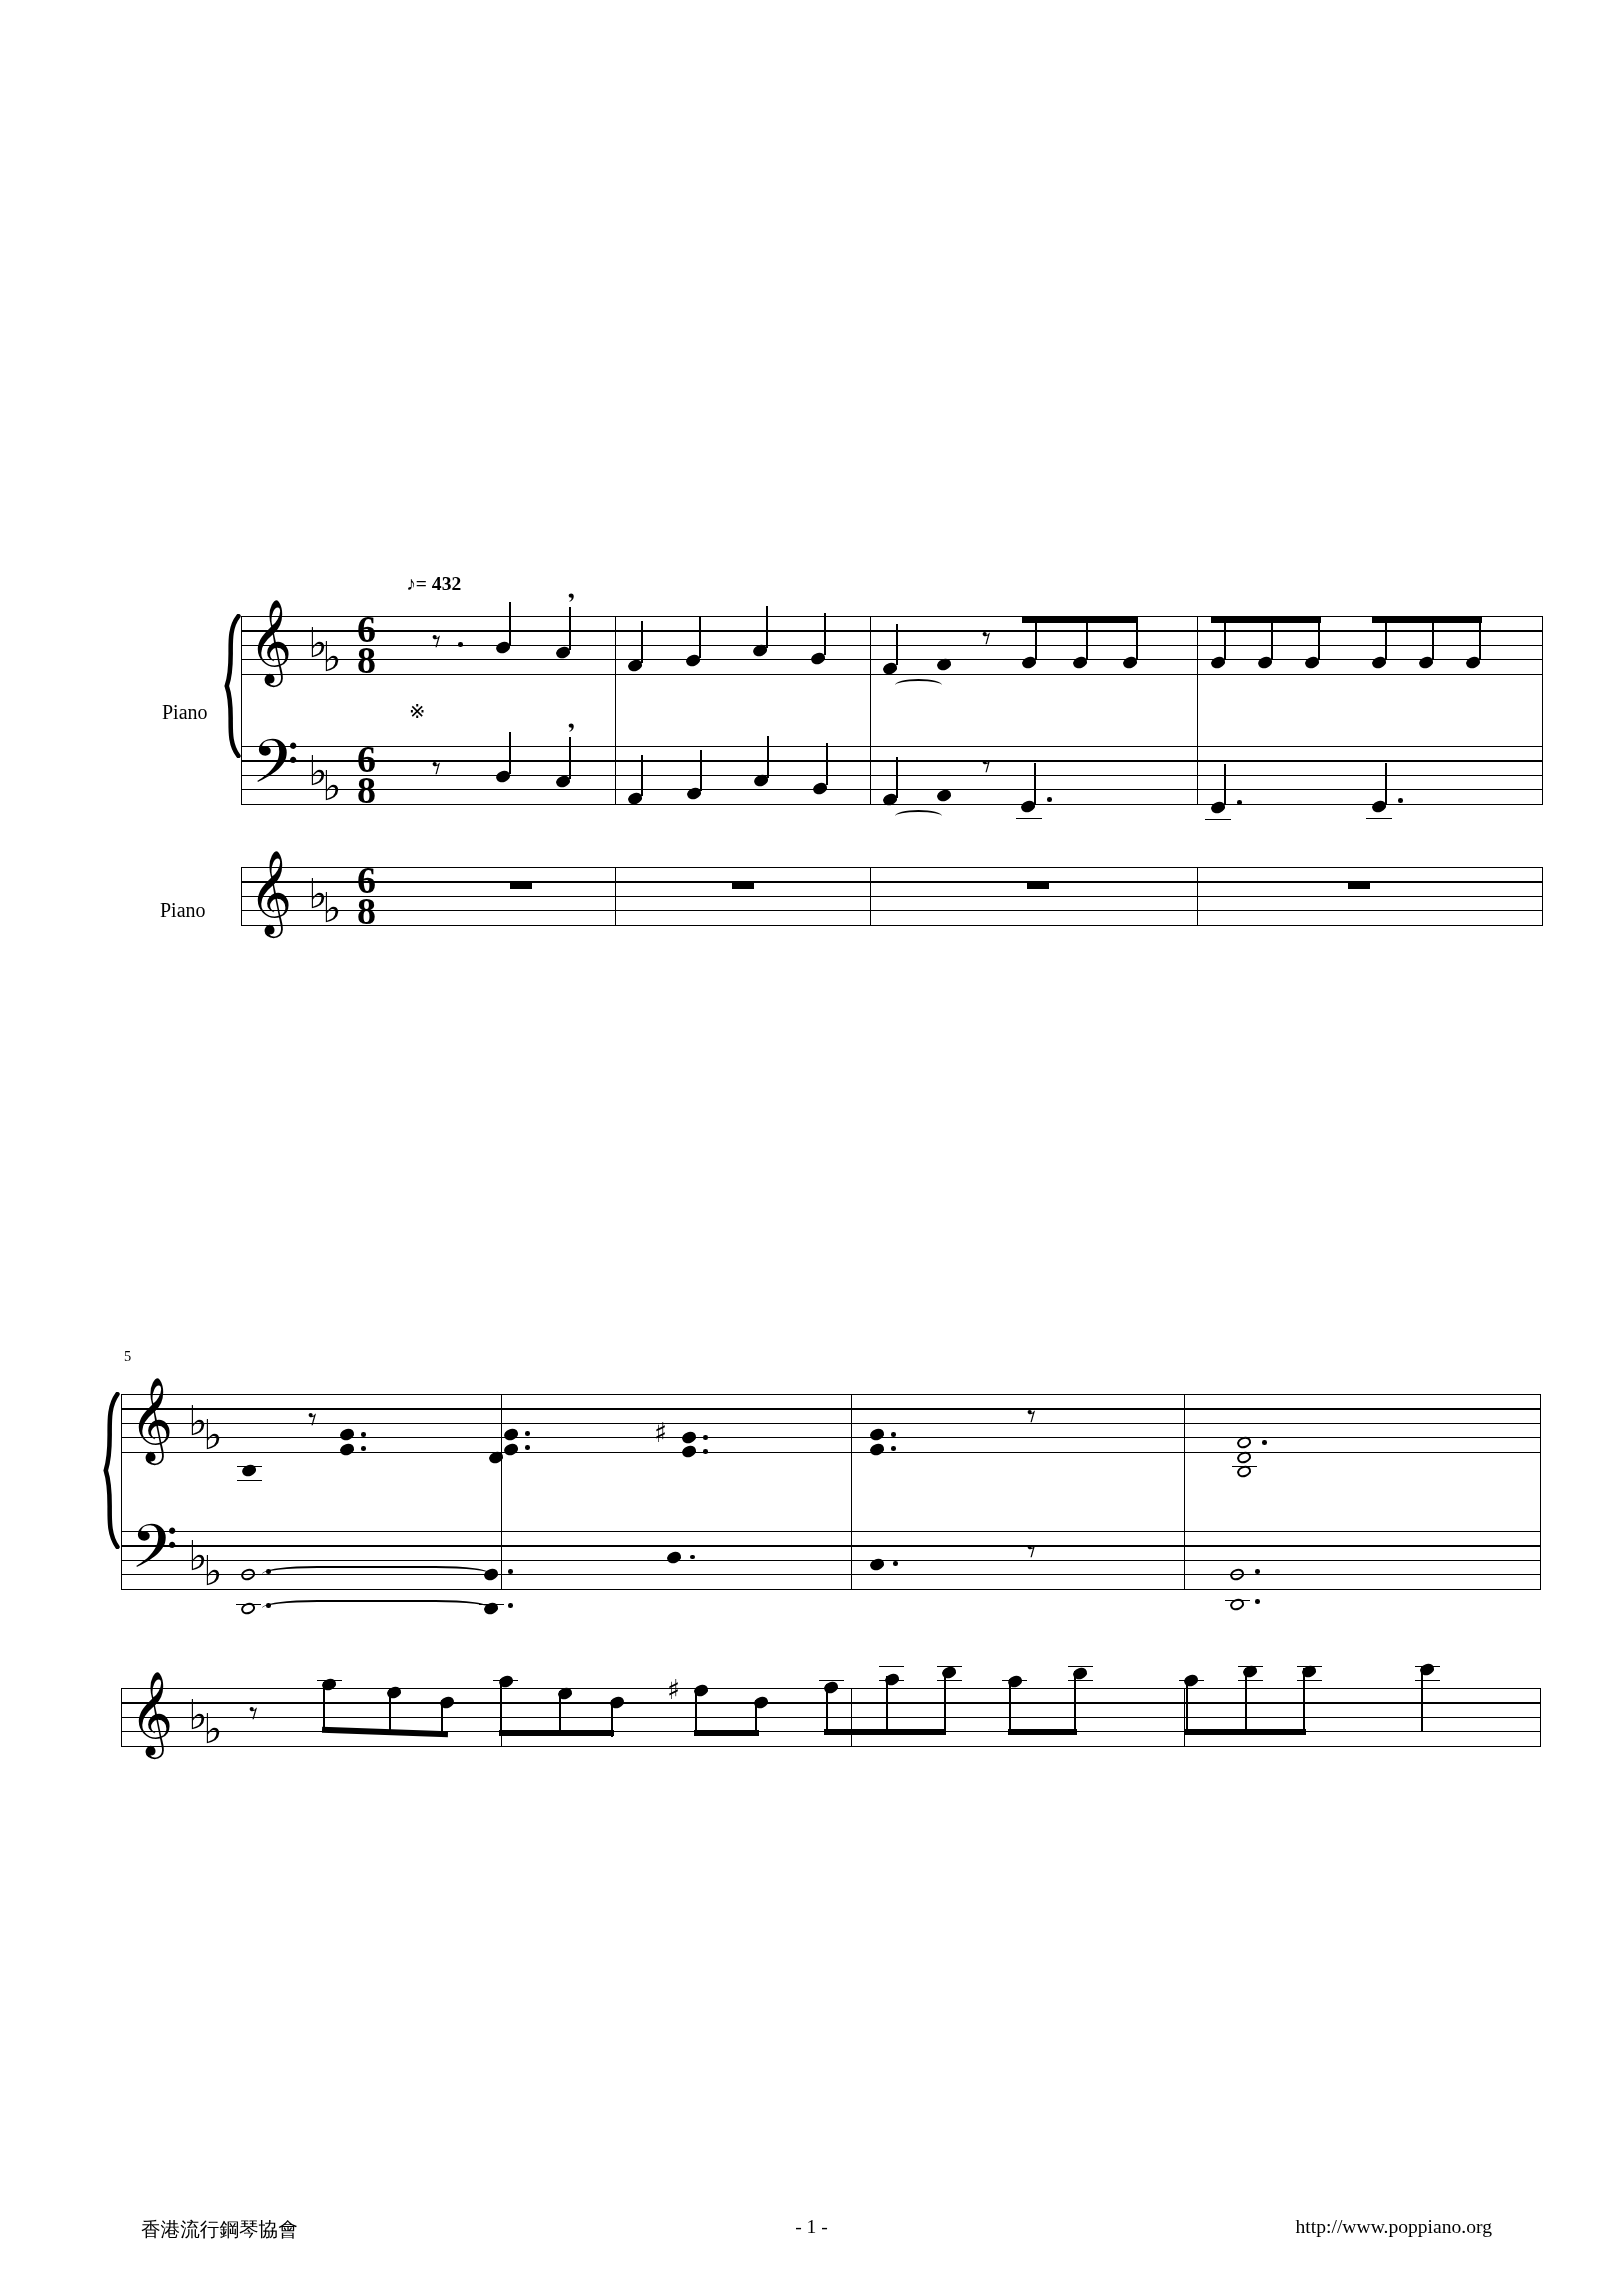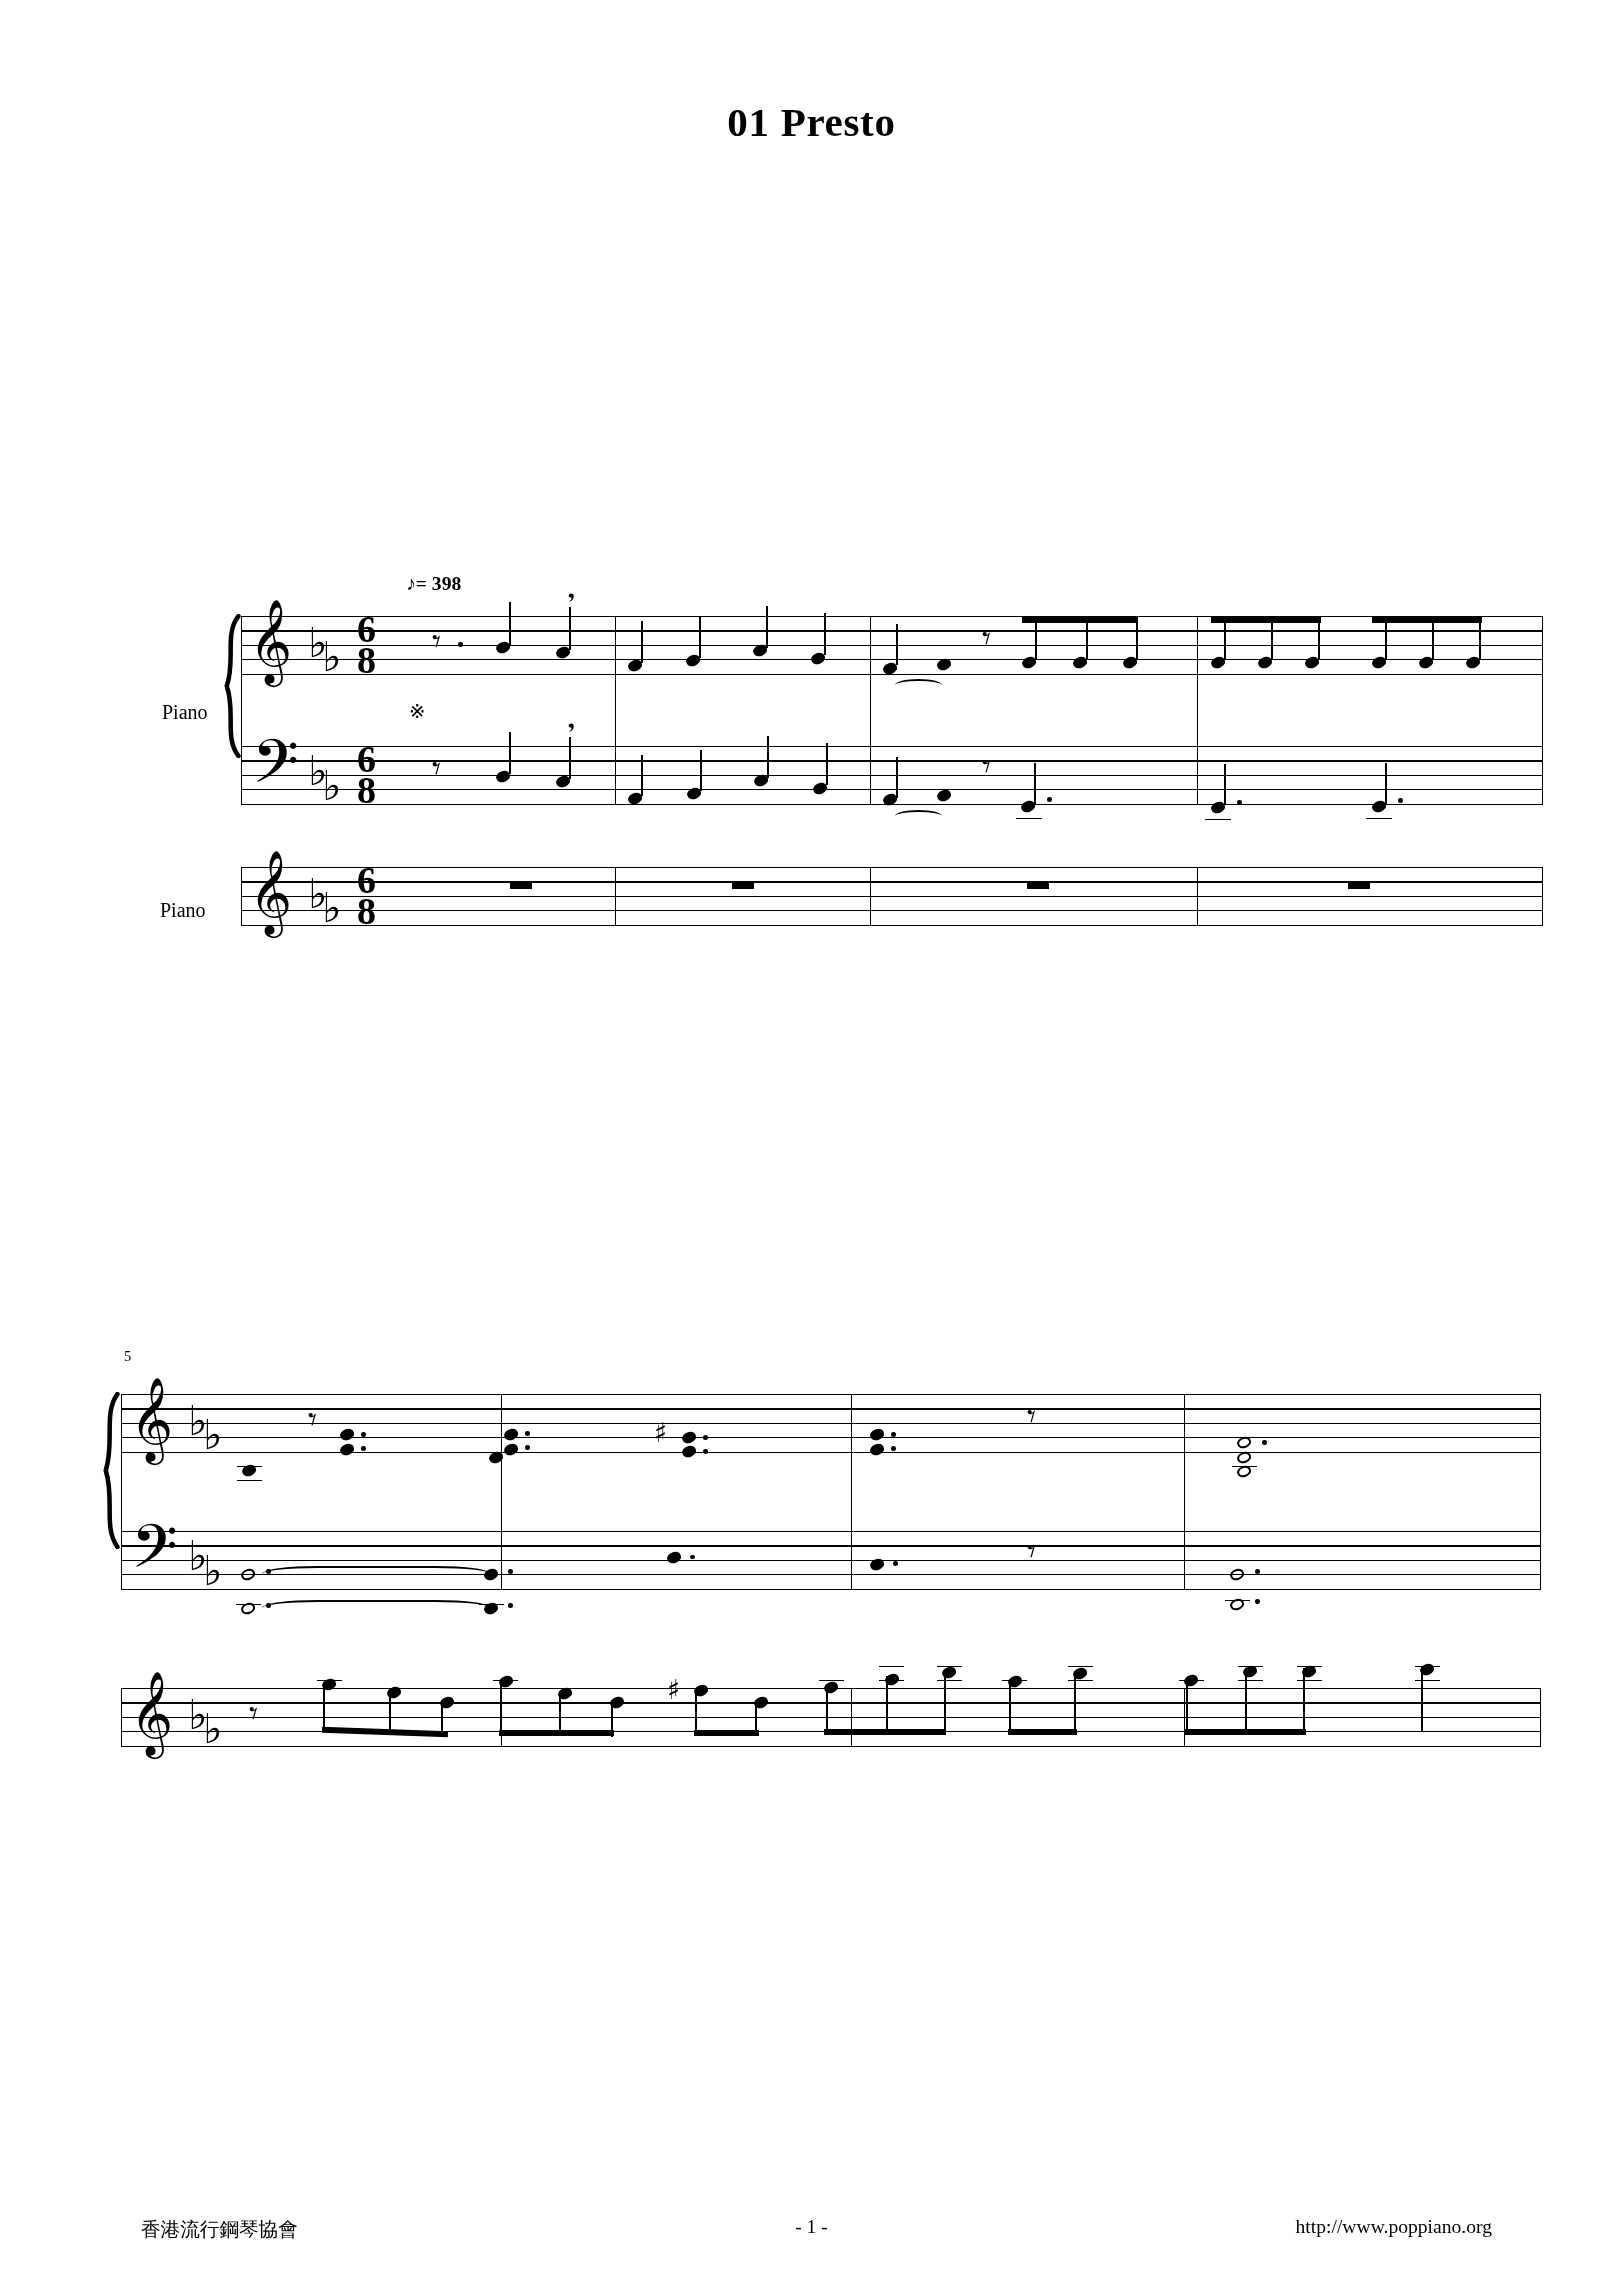--- a/index.html
+++ b/index.html
@@ -214,30 +214,29 @@
     top: 26px;
     font-size: 19.6px;
     font-family: "Liberation Serif", serif;
   }
 </style>
 </head>
 <body>
 
 <div class="page">
 
-  <div class="title">01 Presto</div>
 
   <div class="system" style="top:308px; height:347px;">
 
     <div class="inst-label" style="left:162px; top:393px;">Piano</div>
 
     <div class="inst-label" style="left:160px; top:591px;">Piano</div>
 
     <div class="tempo" style="left:406px; top:265px;">
-      <span>♪</span><span>= 398</span>
+      <span>♪</span><span>= 432</span>
     </div>
 
     <div class="brace" style="left:219px; top:306px;">
       <svg width="22" height="144" viewBox="0 0 34 220">
         <path d="M30 2 C8 30, 26 70, 12 110 C26 150, 8 190, 30 218" stroke="#000" stroke-width="7" fill="none" stroke-linecap="round"></path>
       </svg>
     </div>
 
     <div class="staff" style="top:308px;">
       <div class="sline" style="top:0px;   left:241px; width:1302px;"></div>

